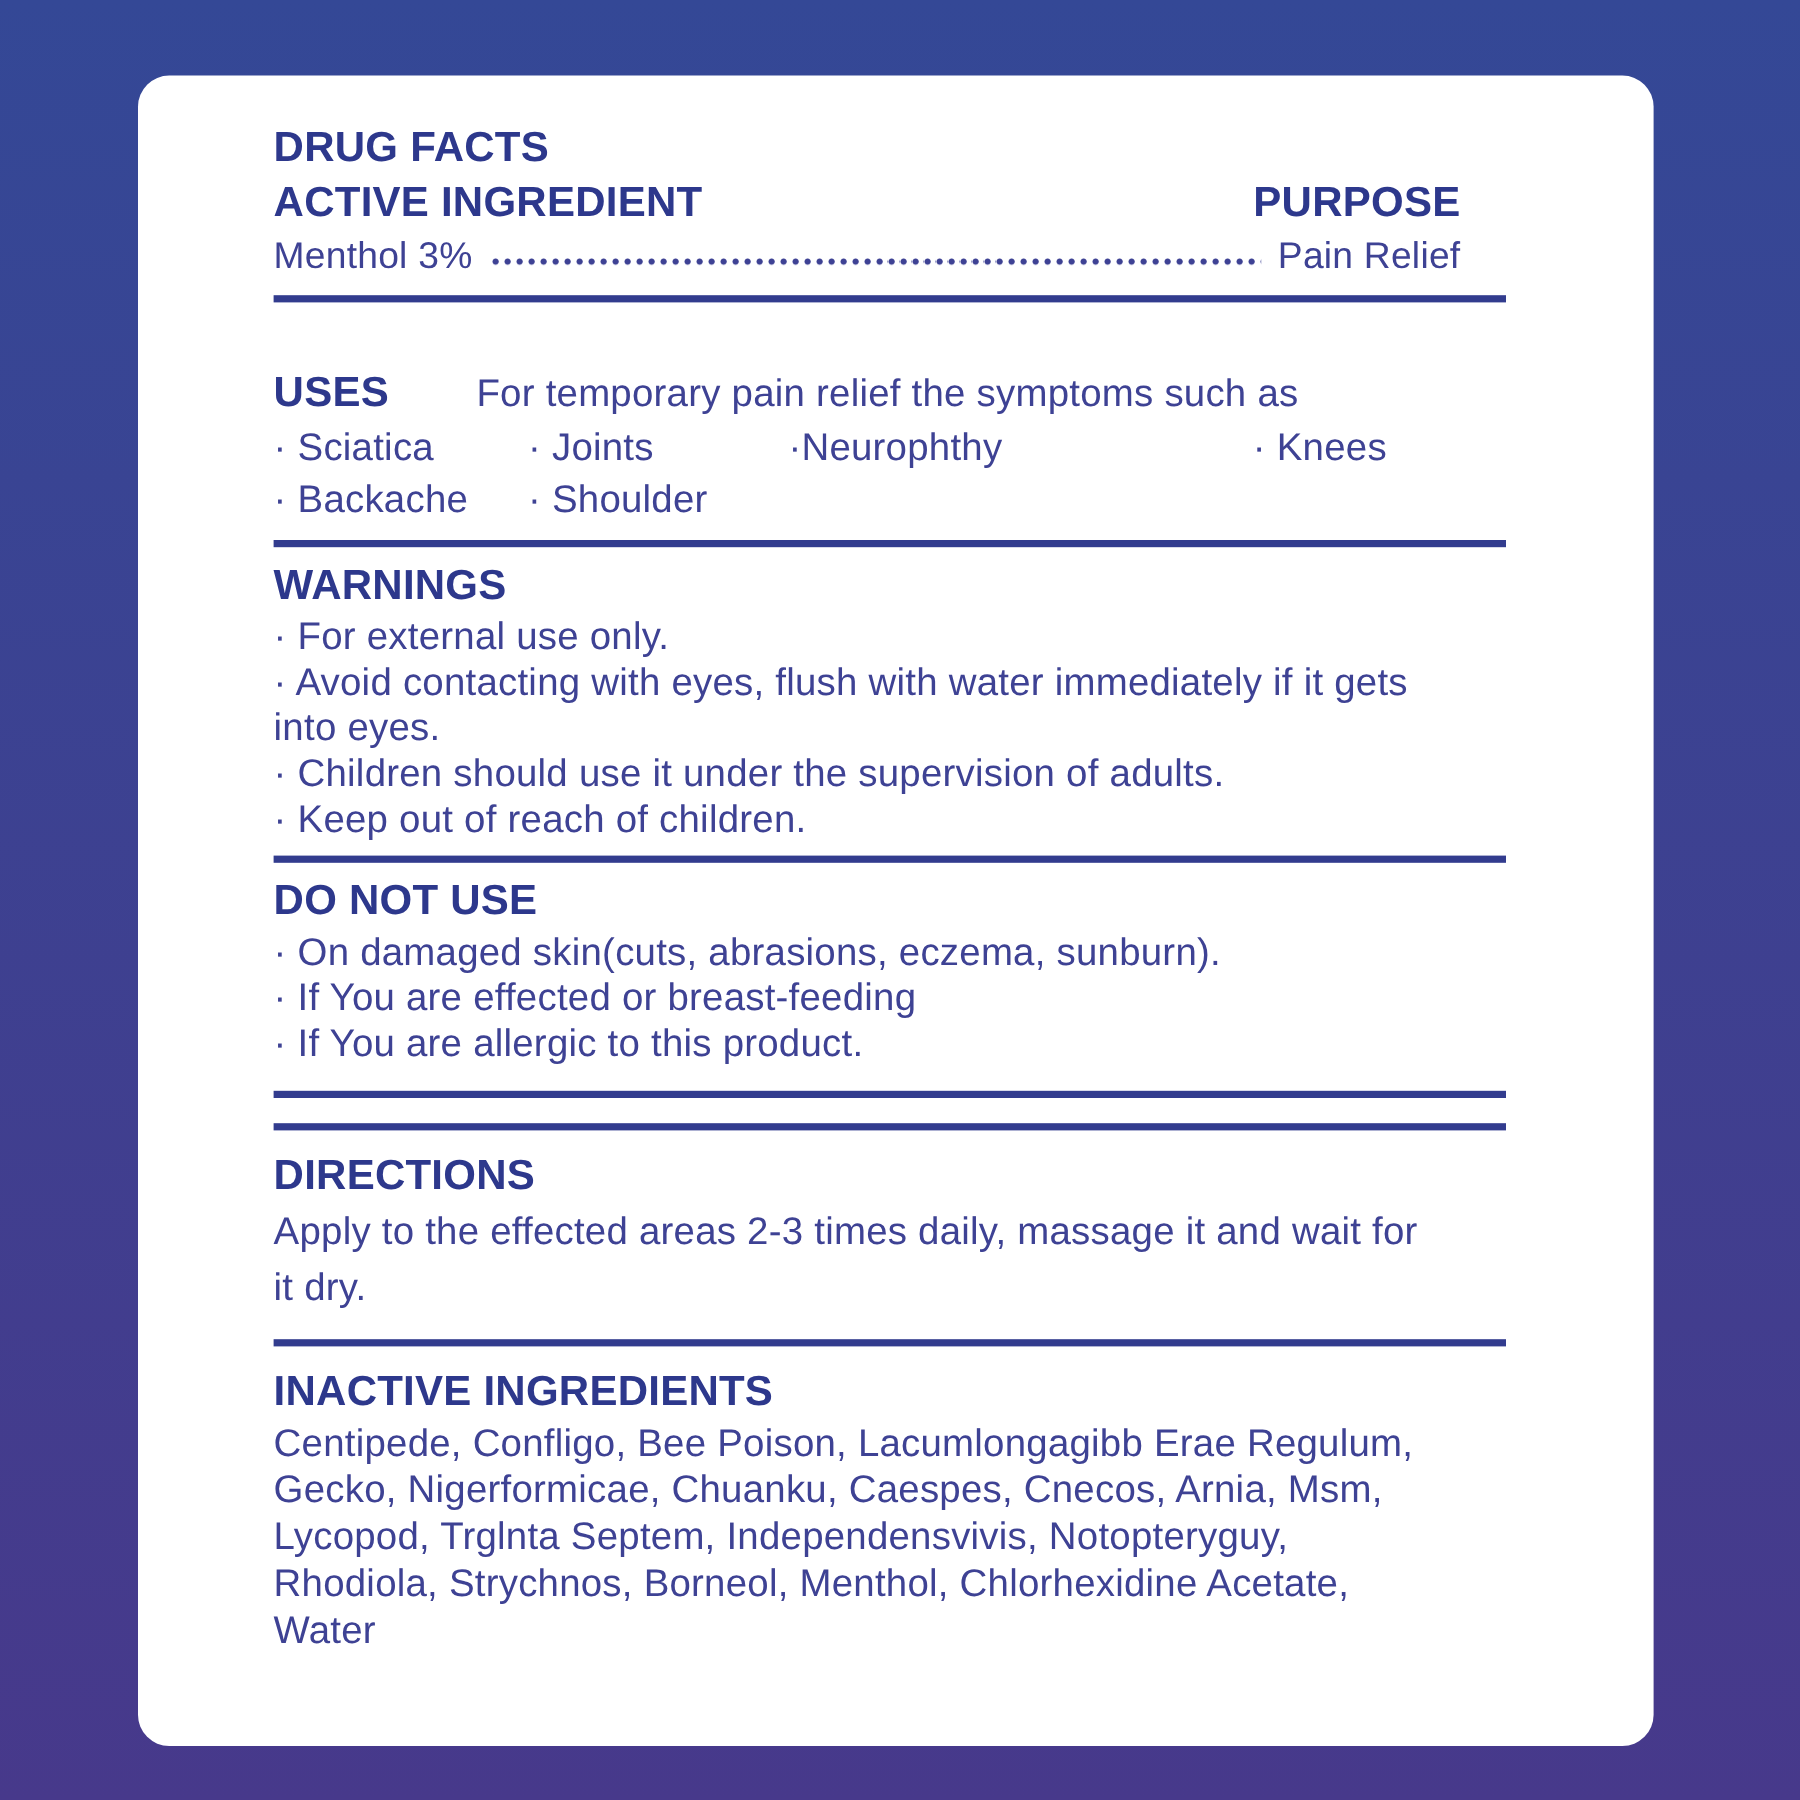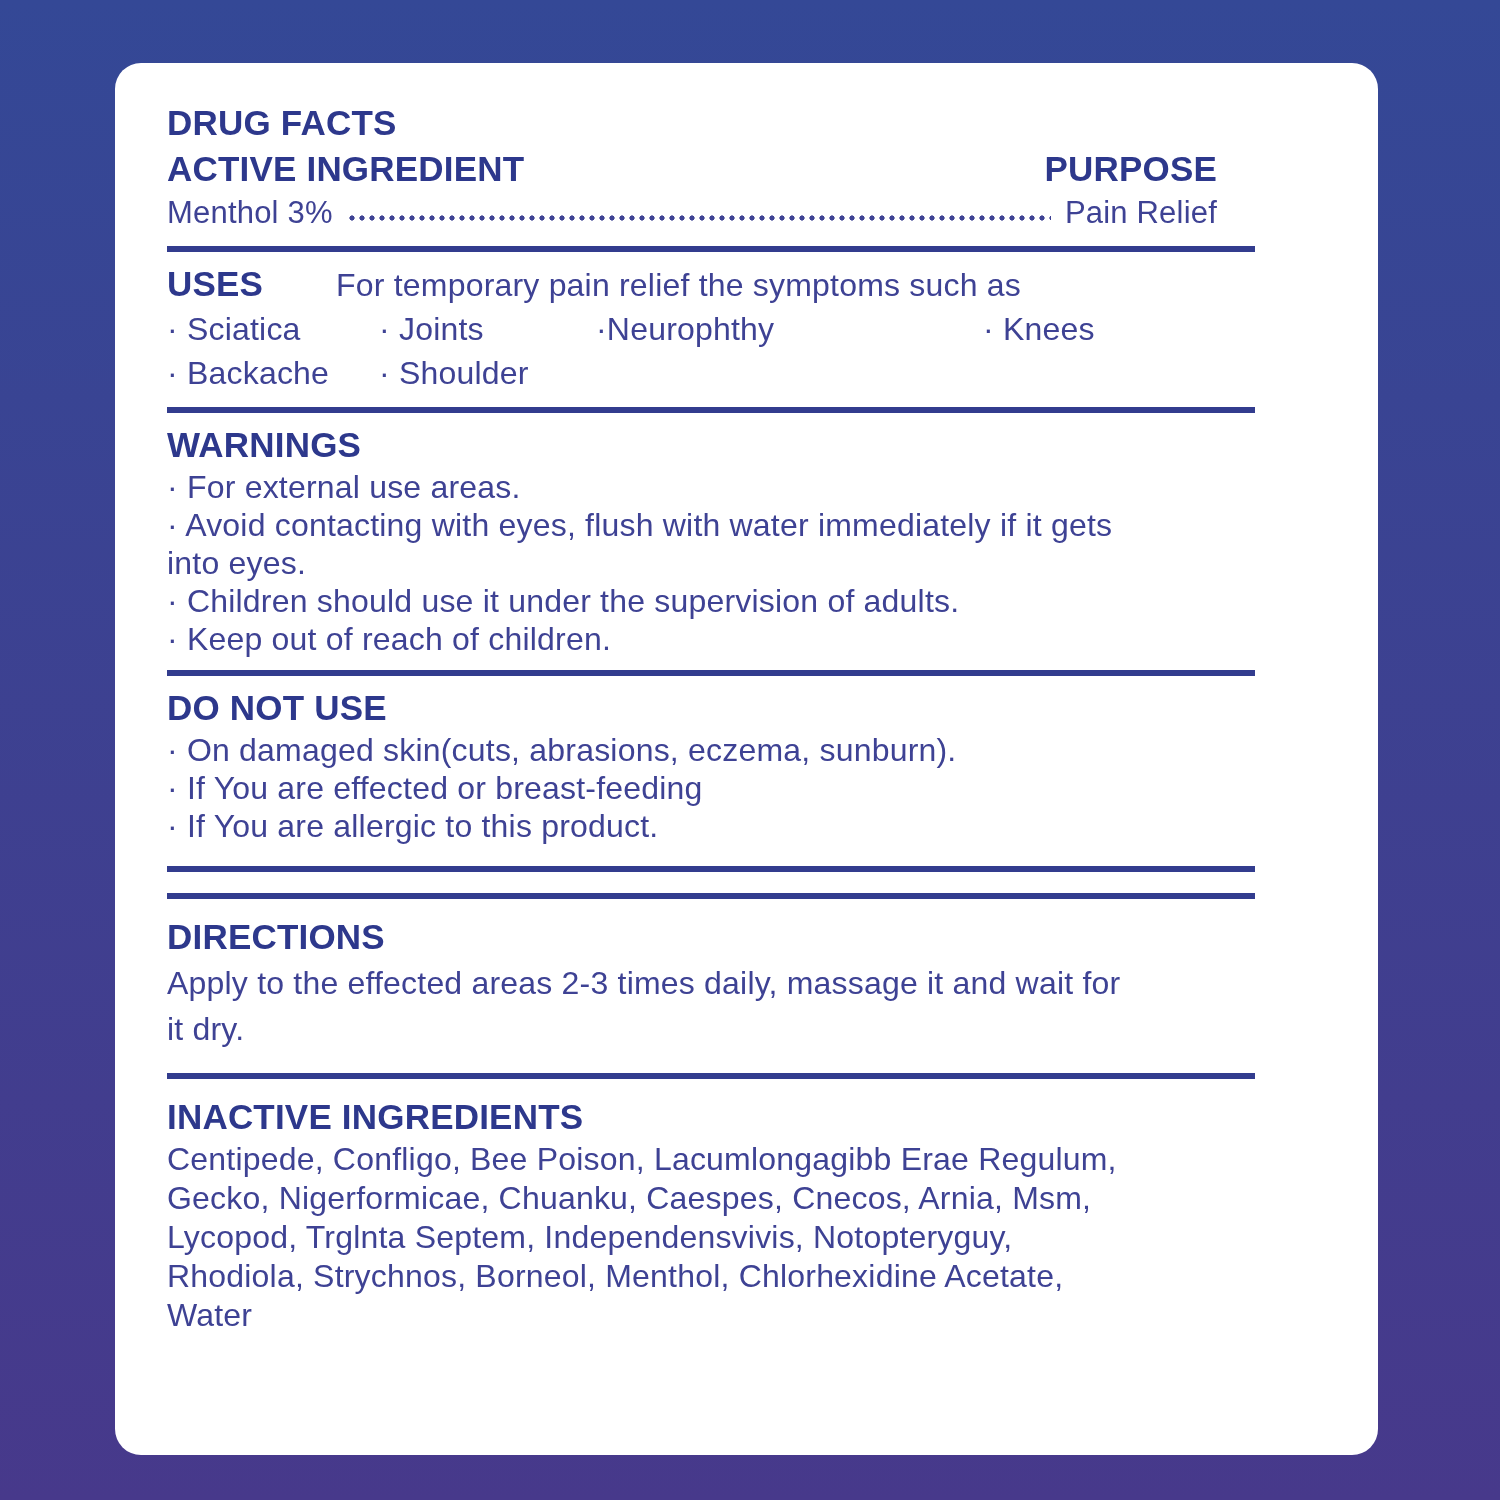--- a/index.html
+++ b/index.html
@@ -21,21 +21,21 @@
     position: relative;
   }
   .card {
     position: absolute;
     left: 115px;
     top: 63px;
     width: 1263px;
     height: 1392px;
     background: var(--card-bg);
     border-radius: 26px;
-    padding: 37px 123px 0 52px;
+    padding: 37px 123px 0 113px;
   }
   h1, h2 {
     margin: 0;
     font-size: 35px;
     line-height: 46px;
     font-weight: 700;
     color: var(--heading);
     letter-spacing: 0.2px;
   }
   .body-line {
@@ -65,21 +65,21 @@
     background-repeat: repeat-x;
     background-position: left center;
   }
   .rule {
     height: 6px;
     background: var(--rule);
     margin: 12px 0 9px;
   }
   .rule.gap-lg { margin: 21px 0 15px; }
   .uses-head { display: flex; align-items: baseline; }
-  .uses-head h2 { width: 169px; flex: none; }
+  .uses-head h2 { width: 169px; flex: none; margin-top: 43px; }
   .uses-grid {
     display: grid;
     grid-template-columns: 212px 217px 387px 1fr;
   }
   .uses-grid .body-line { line-height: 44px; }
   .loose .body-line { line-height: 46px; }
   .inactive .body-line { line-height: 39px; }
 </style>
 </head>
 <body>
@@ -114,21 +114,21 @@
       <span class="body-line">· Knees</span>
       <span class="body-line">· Backache</span>
       <span class="body-line">· Shoulder</span>
     </div>
   </div>
 
   <div class="rule"></div>
 
   <div>
     <h2>WARNINGS</h2>
-    <div class="body-line">· For external use areas.</div>
+    <div class="body-line">· For external use only.</div>
     <div class="body-line">· Avoid contacting with eyes, flush with water immediately if it gets</div>
     <div class="body-line">into eyes.</div>
     <div class="body-line">· Children should use it under the supervision of adults.</div>
     <div class="body-line">· Keep out of reach of children.</div>
   </div>
 
   <div class="rule"></div>
 
   <div>
     <h2>DO NOT USE</h2>

